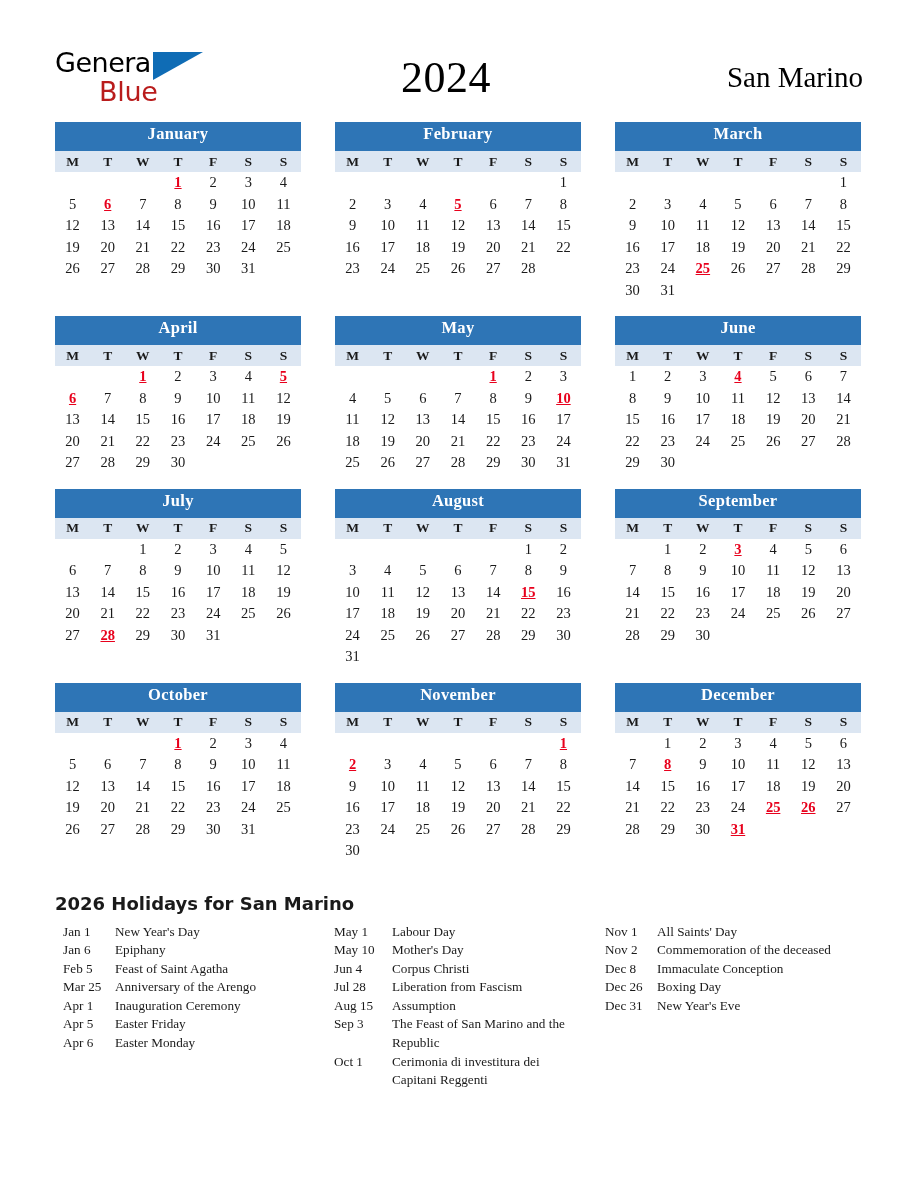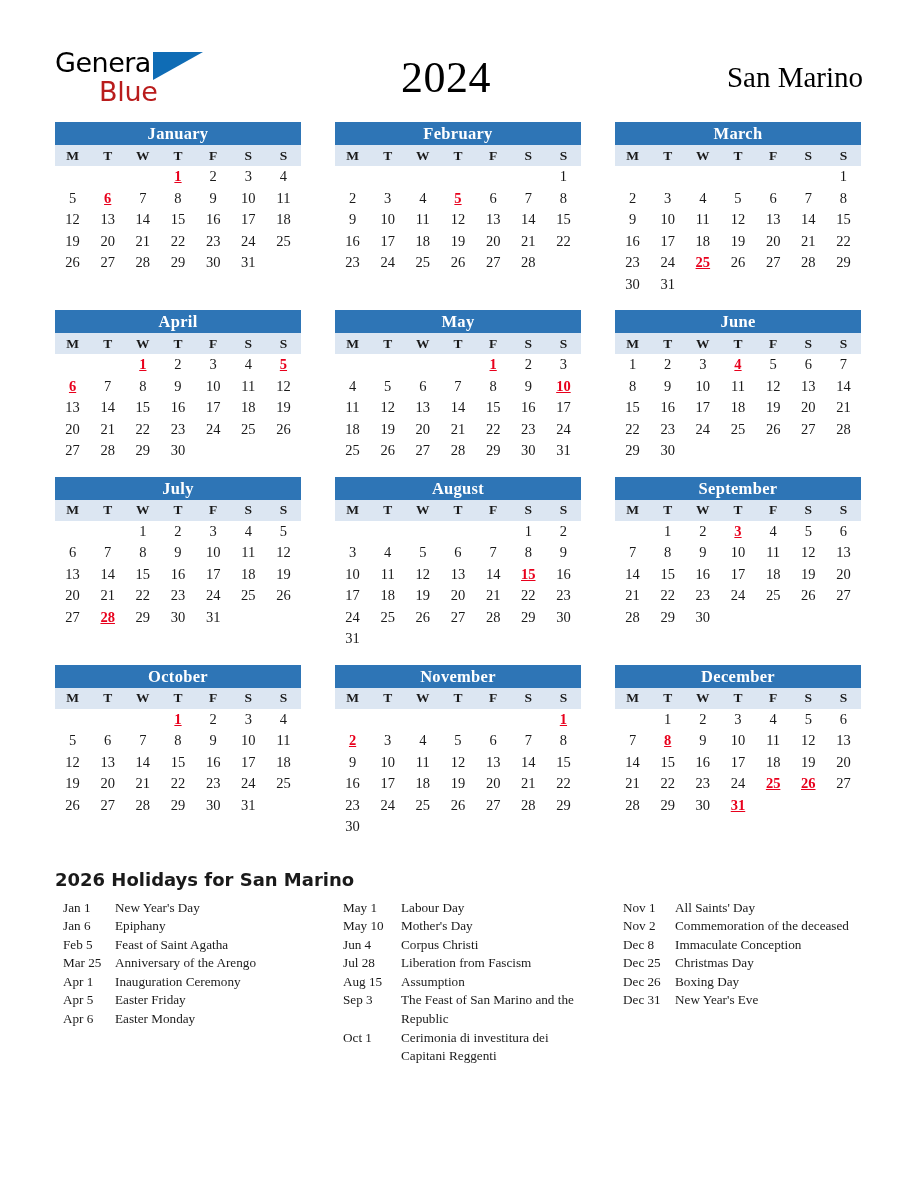--- a/index.html
+++ b/index.html
@@ -93,21 +93,21 @@
     margin-bottom: 15px;
   }
   .month-name {
     background: #2e75b6;
     color: #ffffff;
     font-family: "Liberation Serif", "DejaVu Serif", serif;
     font-weight: bold;
     font-size: 16.5px;
     text-align: center;
     line-height: 23px;
-    height: 23px;
+    height: 29px;
     letter-spacing: 0.3px;
   }
   table.cal {
     width: 246px;
     border-collapse: collapse;
     table-layout: fixed;
   }
   table.cal th {
     background: #dce6f2;
     font-family: "Liberation Serif", "DejaVu Serif", serif;
@@ -141,21 +141,21 @@
   .holidays-title {
     font-family: "DejaVu Sans", "Liberation Sans", sans-serif;
     font-weight: bold;
     font-size: 18px;
     color: #1a1a1a;
     margin-bottom: 9px;
   }
   .holiday-cols {
     display: grid;
     grid-template-columns: 246px 246px 246px;
-    column-gap: 34px;
+    column-gap: 25px;
     align-items: start;
   }
   .holiday-col { }
   .holiday-item {
     display: flex;
     font-family: "Liberation Serif", "DejaVu Serif", serif;
     font-size: 13.2px;
     line-height: 18.6px;
     color: #1a1a1a;
     margin-left: 8px;
@@ -1042,24 +1042,20 @@
           </div>
           <div class="holiday-item">
             <span class="holiday-date">Nov 2</span>
             <span class="holiday-name">Commemoration of the deceased</span>
           </div>
           <div class="holiday-item">
             <span class="holiday-date">Dec 8</span>
             <span class="holiday-name">Immaculate Conception</span>
           </div>
           <div class="holiday-item">
-            <span class="holiday-date">Dec 25</span>
-            <span class="holiday-name">Christmas Day</span>
-          </div>
-          <div class="holiday-item">
             <span class="holiday-date">Dec 26</span>
             <span class="holiday-name">Boxing Day</span>
           </div>
           <div class="holiday-item">
             <span class="holiday-date">Dec 31</span>
             <span class="holiday-name">New Year's Eve</span>
           </div>
         </div>
       </div>
   </div>

